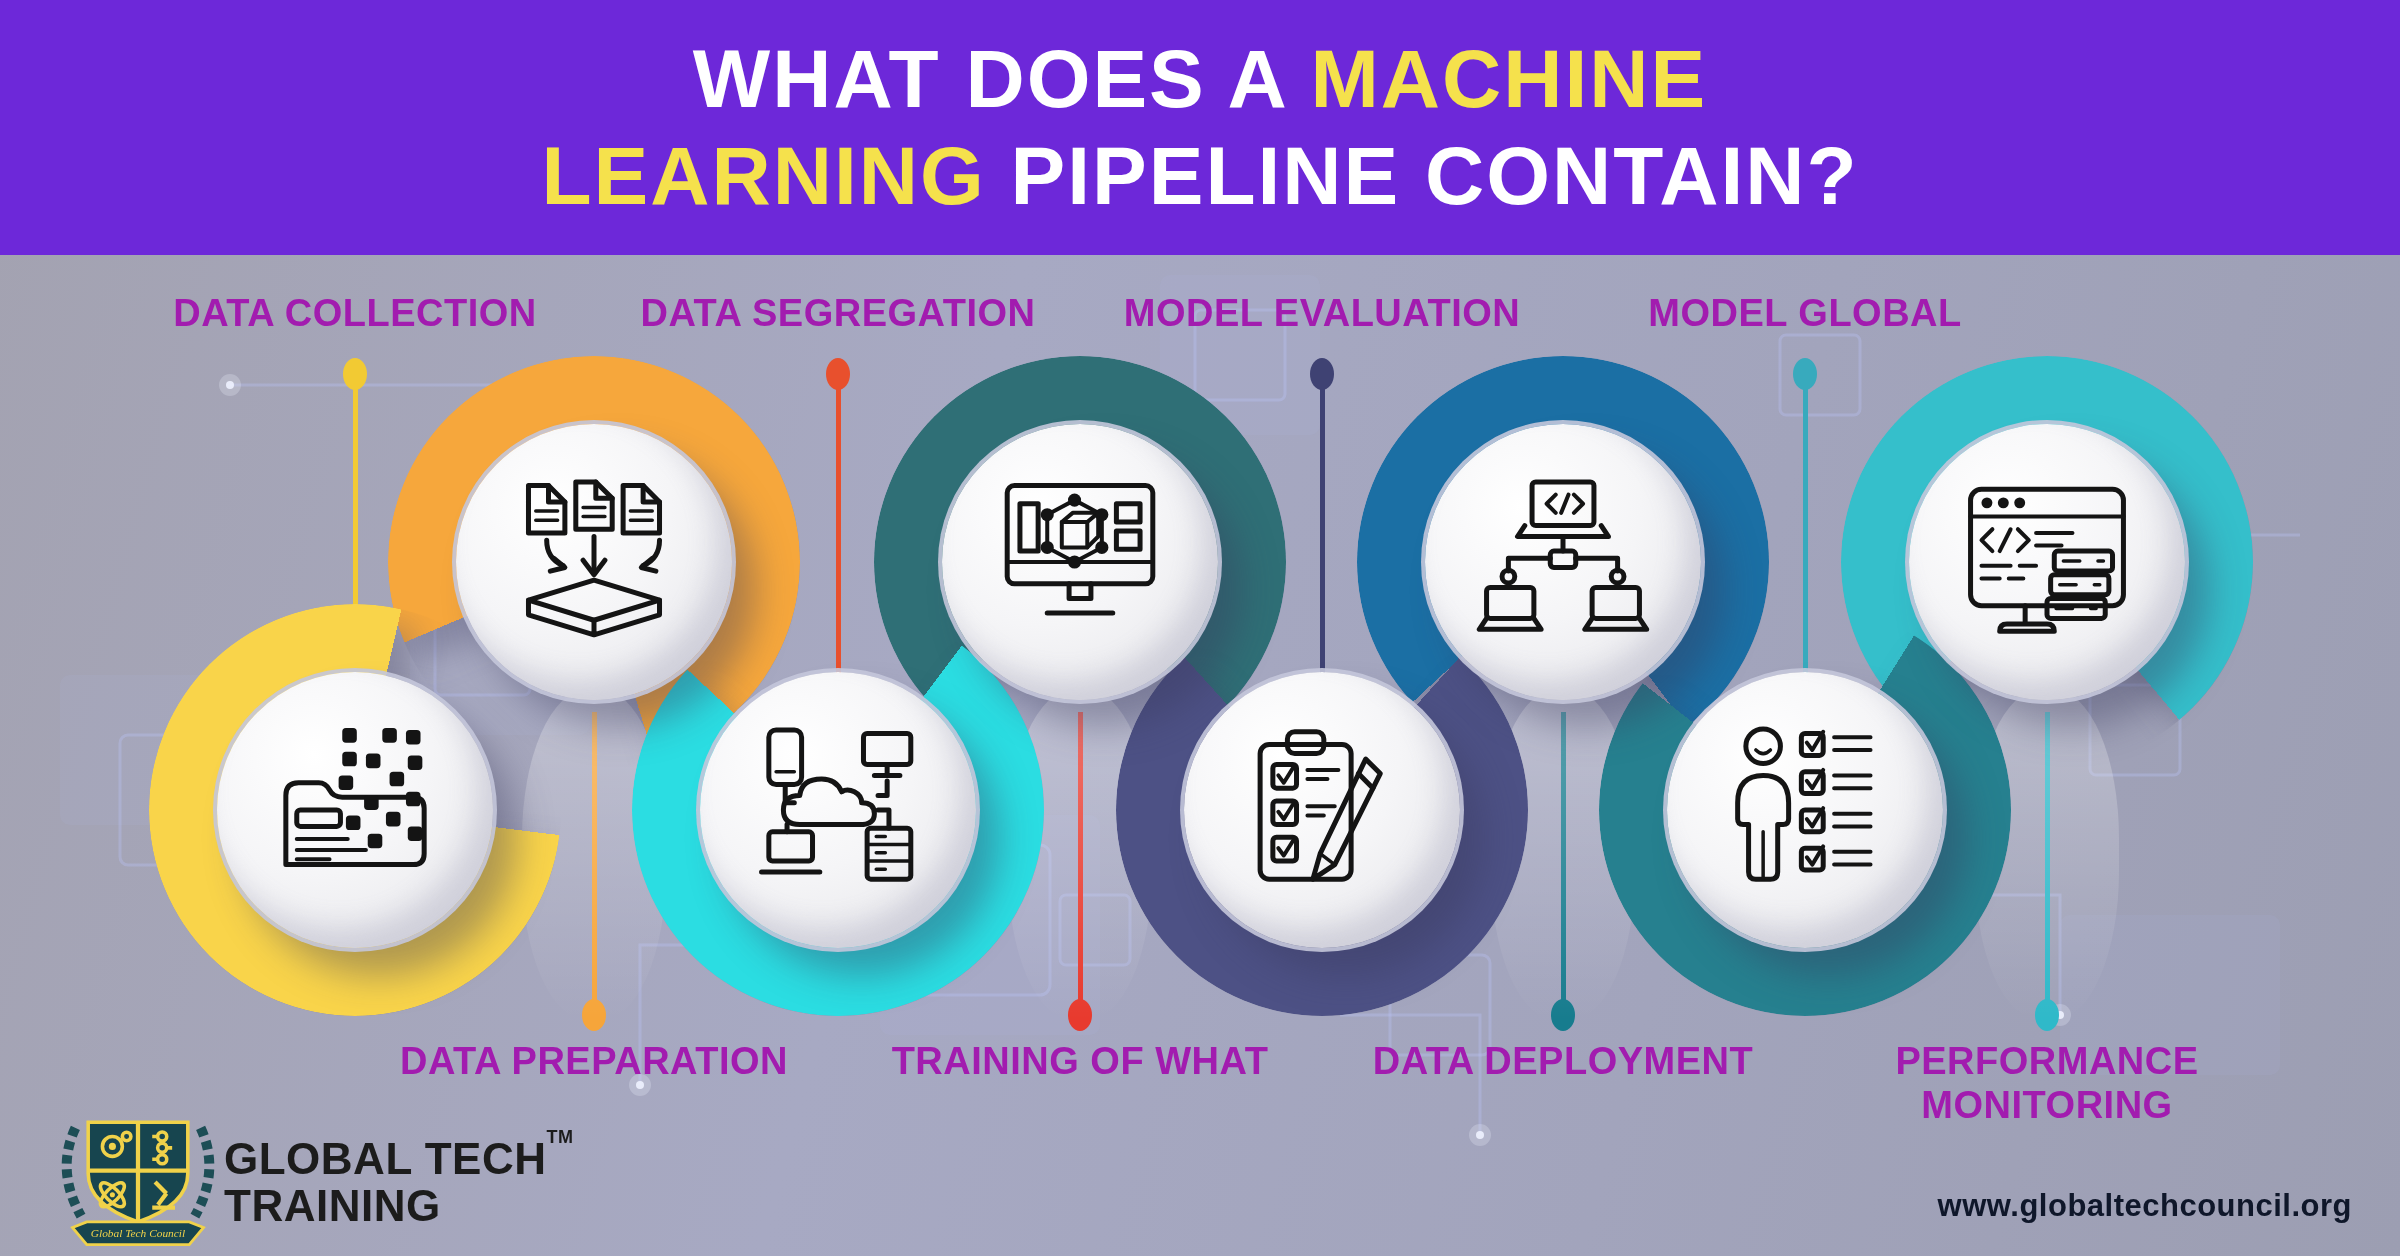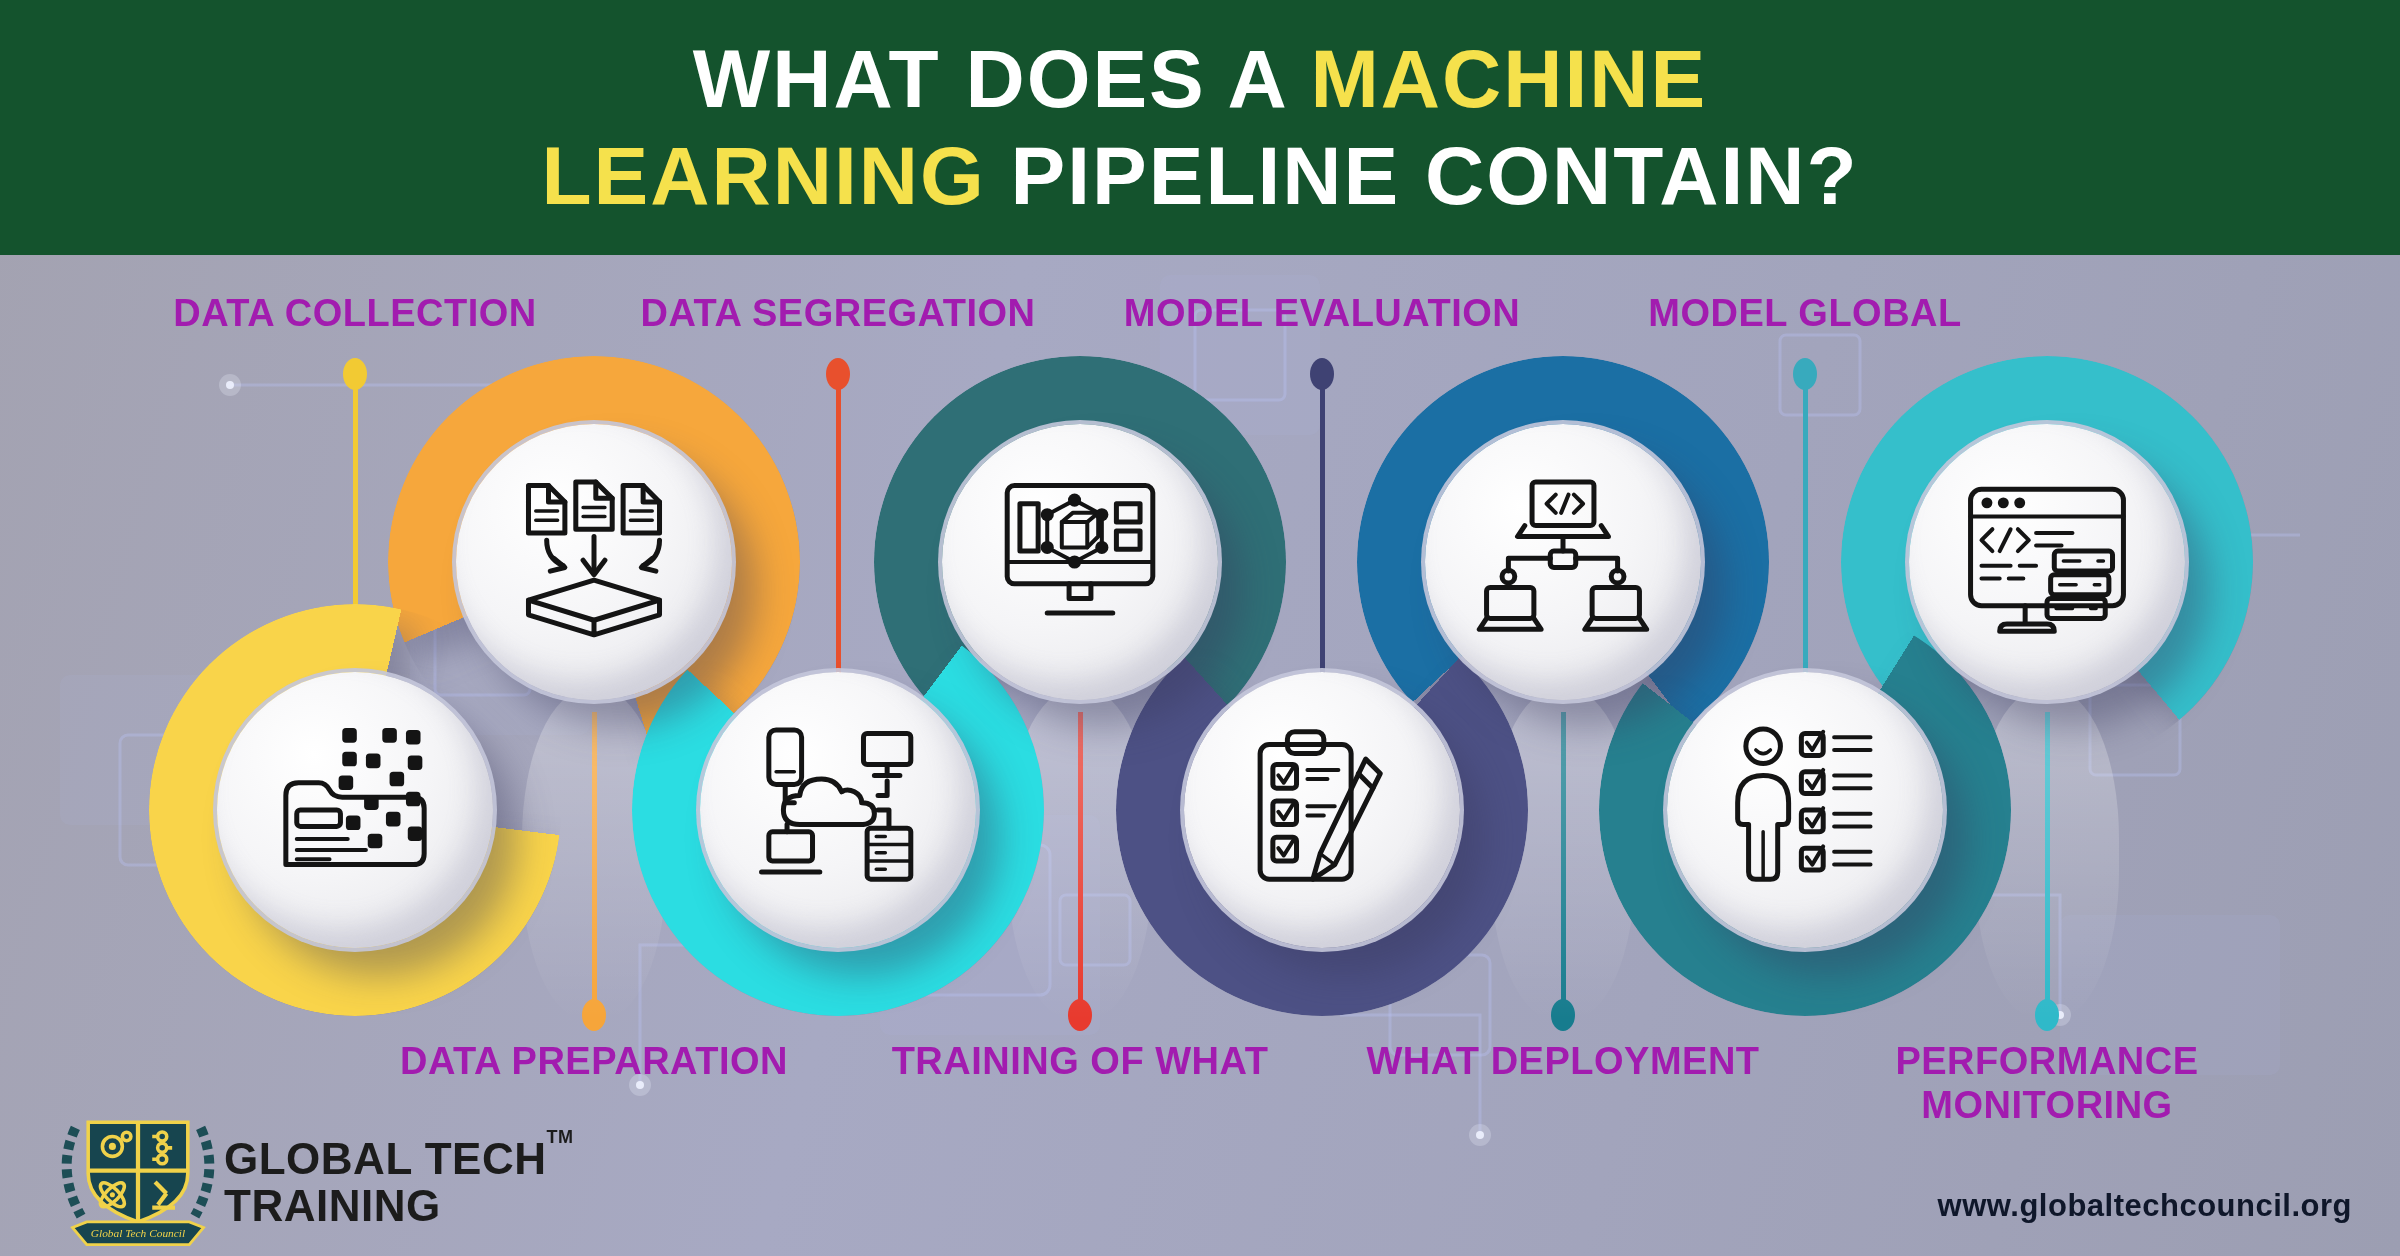--- a/index.html
+++ b/index.html
@@ -4,21 +4,21 @@
 <style>
   html,body{margin:0;padding:0;}
   body{
     width:2400px;height:1256px;position:relative;overflow:hidden;
     font-family:"Liberation Sans",sans-serif;
     background:linear-gradient(105deg,#a3a2b0 0%,#a7a9c3 40%,#a2a4bc 70%,#9c9eb2 100%);
   }
   
   .header{
     position:absolute;left:0;top:0;width:2400px;height:255px;
-    background:#14532d;z-index:20;display:flex;flex-direction:column;
+    background:#6d28d9;z-index:20;display:flex;flex-direction:column;
     align-items:center;justify-content:center;text-align:center;
   }
   .title-line{
     font-size:82px;font-weight:800;letter-spacing:2px;color:#ffffff;
     line-height:1.18;white-space:nowrap;
   }
   .title-accent{color:#f5e14c;}
   
   .decor{position:absolute;left:0;top:255px;z-index:0;pointer-events:none;}
   
@@ -286,21 +286,21 @@
       <rect x="43" y="44" width="14" height="9" rx="2"></rect>
       <path d="M43 48 H20 V55 M57 48 H80 V55"></path>
       <circle cx="20" cy="58" r="3.5"></circle>
         <circle cx="80" cy="58" r="3.5"></circle>
       <rect x="8" y="64" width="26" height="17" rx="2"></rect>
         <path d="M8 81 L4 87 H38 L34 81"></path>
       <rect x="66" y="64" width="26" height="17" rx="2"></rect>
         <path d="M66 81 L62 87 H96 L92 81"></path>
     </svg>
   </div>
-  <div class="steplabel">WHAT DEPLOYMENT</div>
+  <div class="steplabel">DATA DEPLOYMENT</div>
 </div>
 
 <div class="node bottom" style="--cx: 1805px; --cy: 810px; --ring: #26808f; --dot: #38aabd; --gap: -52deg;">
   <div class="connector"></div>
   <div class="cdot"></div>
   <div class="ring"></div>
   <div class="wcircle">
     <svg class="icon" viewBox="0 0 100 100" fill="none" stroke="#141414" stroke-width="5" stroke-linecap="round" stroke-linejoin="round">
       <circle cx="27" cy="15" r="9.5"></circle>
       <path d="M23 17 Q27 21 31 17" stroke-width="3.5"></path>

